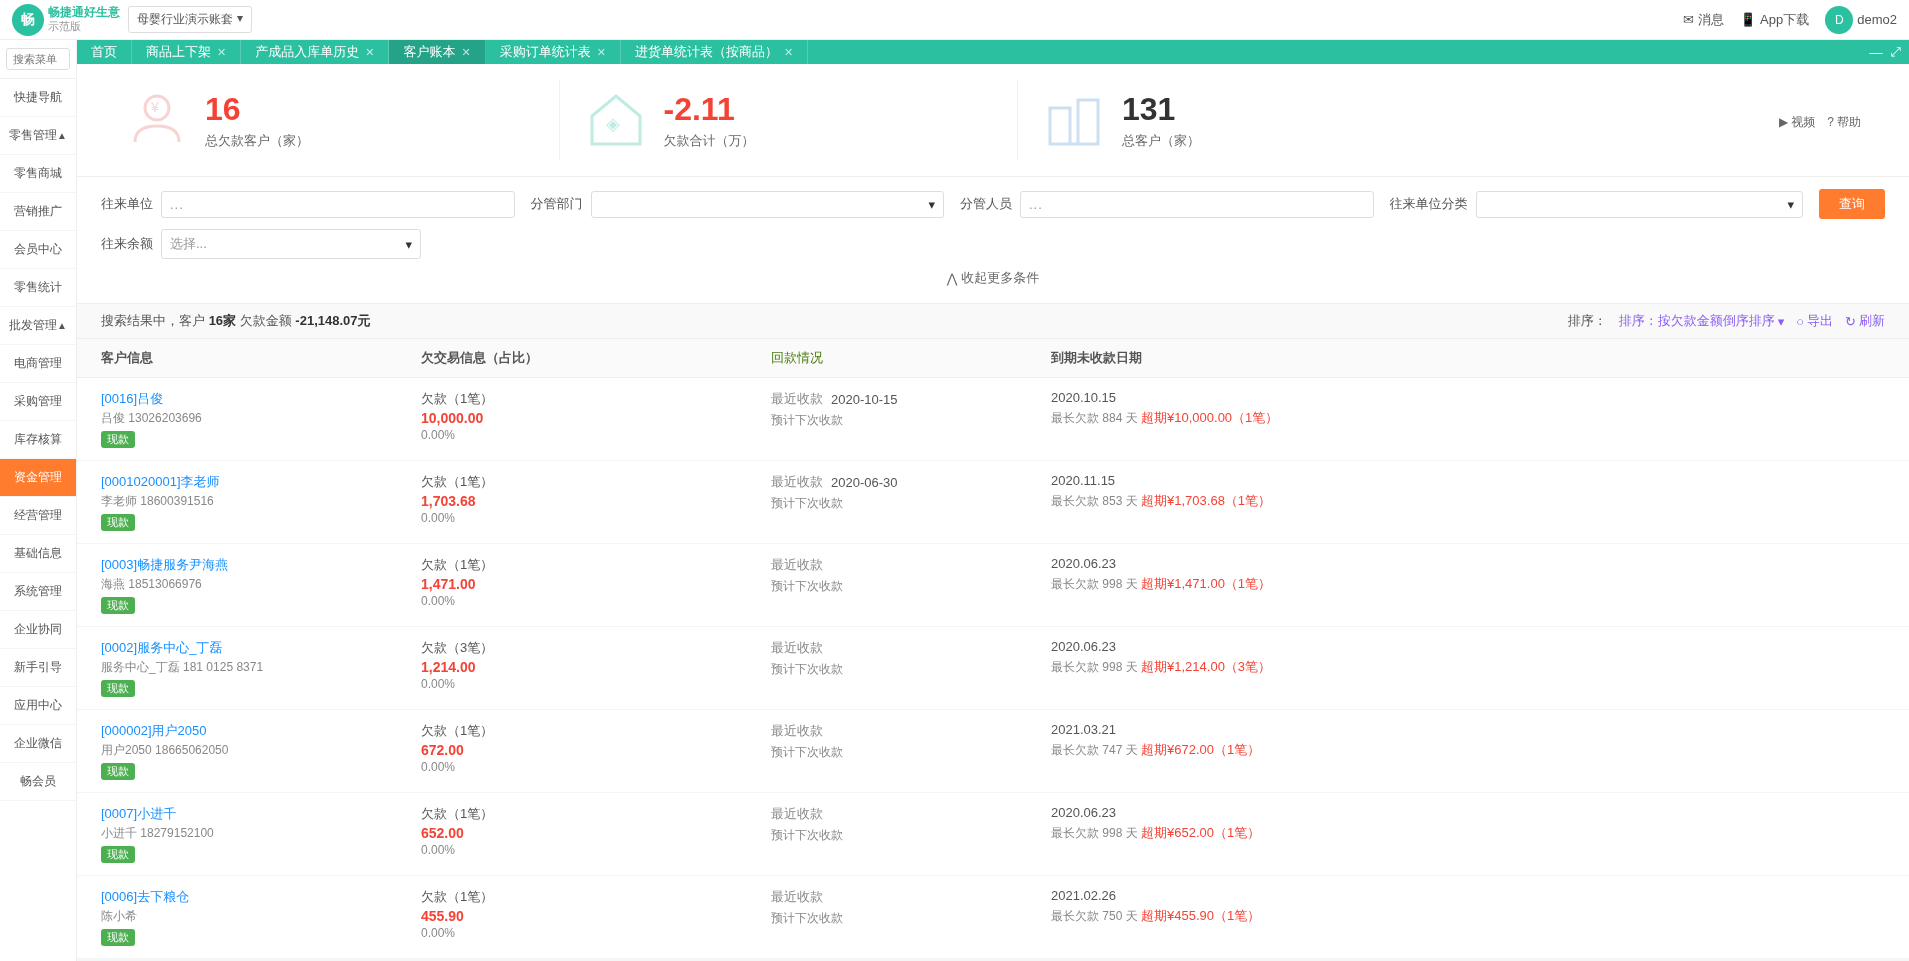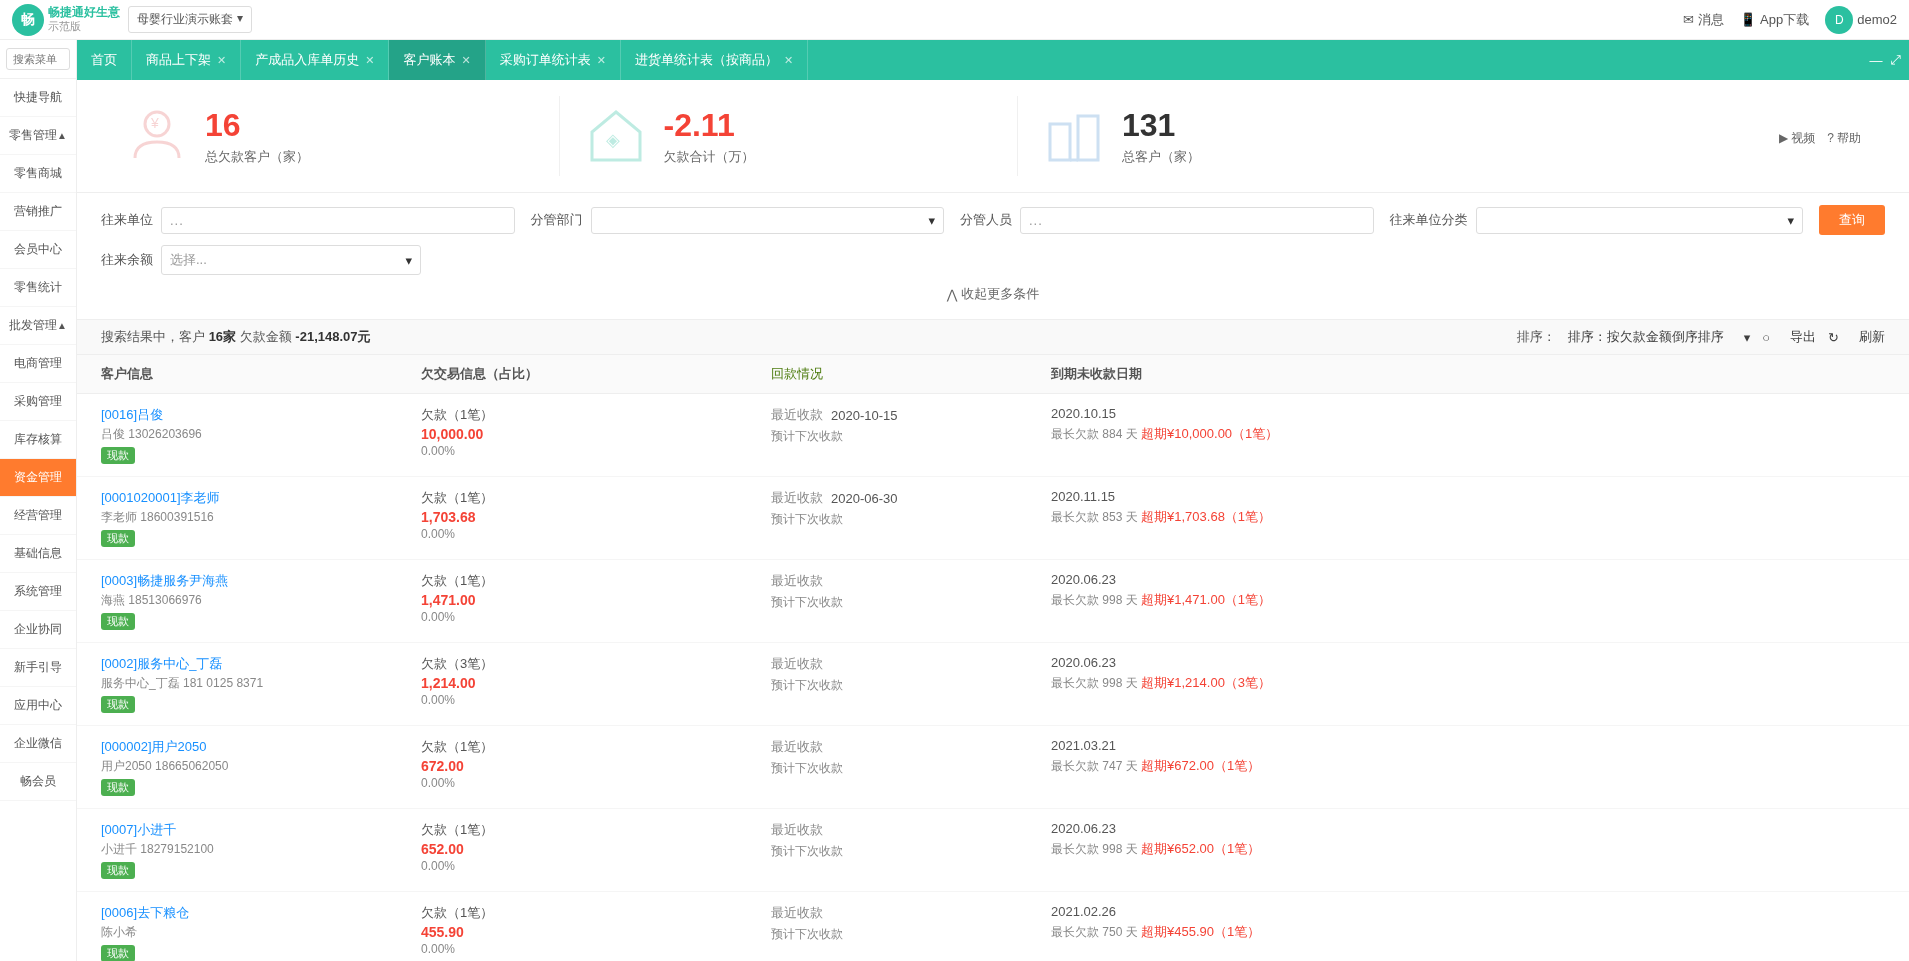--- a/index.html
+++ b/index.html
@@ -4,21 +4,21 @@
   <style>
     * { box-sizing: border-box; margin: 0; padding: 0; }
     body { font-family: 'Microsoft YaHei', Arial, sans-serif; font-size: 13px; background: #f5f5f5; color: #333; overflow: hidden; height: 961px; }
 
     
     .app-container { display: flex; flex-direction: column; height: 100%; }
     .top-bar { height: 40px; background: #fff; display: flex; align-items: center; justify-content: space-between; padding: 0 12px; border-bottom: 1px solid #eee; flex-shrink: 0; }
     .main-layout { display: flex; flex: 1; overflow: hidden; }
     .sidebar { width: 77px; background: #fff; flex-shrink: 0; border-right: 1px solid #eee; display: flex; flex-direction: column; overflow-y: auto; }
     .content-area { flex: 1; display: flex; flex-direction: column; overflow: hidden; }
-    .tab-bar { height: 40px; background: #2bc0a0; display: flex; align-items: stretch; flex-shrink: 0; justify-content: center; }
+    .tab-bar { height: 24px; background: #2bc0a0; display: flex; align-items: stretch; flex-shrink: 0; justify-content: center; }
     .main-content { flex: 1; overflow-y: auto; background: #f5f5f5; }
 
     
     .top-bar-left { display: flex; align-items: center; gap: 8px; }
     .brand-logo { display: flex; align-items: center; gap: 4px; }
     .brand-icon { width: 32px; height: 32px; background: #2bc0a0; border-radius: 50%; display: flex; align-items: center; justify-content: center; color: #fff; font-size: 14px; font-weight: bold; }
     .brand-name { color: #2bc0a0; font-size: 12px; font-weight: bold; line-height: 1.2; }
     .brand-subtitle { color: #999; font-size: 11px; }
     .industry-selector { display: flex; gap: 4px; padding: 4px 8px; border: 1px solid #ddd; border-radius: 3px; cursor: pointer; font-size: 12px; color: #555; background: #fff; }
     .top-bar-right { display: flex; align-items: center; gap: 16px; }
@@ -62,21 +62,21 @@
     .filter-input .dots { color: #999; letter-spacing: 1px; }
     .filter-select { flex: 1; border: 1px solid #ddd; border-radius: 3px; padding: 5px 8px; font-size: 13px; display: flex; align-items: center; justify-content: space-between; cursor: pointer; background: #fff; }
     .search-btn { background: #ff7b2e; color: #fff; border: none; border-radius: 3px; padding: 6px 20px; font-size: 13px; cursor: pointer; }
     .collapse-btn { display: flex; align-items: center; justify-content: center; gap: 4px; cursor: pointer; color: #666; font-size: 13px; margin: 4px 0; }
 
     
     .results-header { background: #f9f9f9; padding: 8px 24px; display: flex; align-items: center; justify-content: space-between; border-bottom: 1px solid #eee; }
     .results-info { color: #555; font-size: 13px; }
     .results-info span.highlight { color: #333; font-weight: bold; }
     .results-actions { display: flex; align-items: center; gap: 12px; font-size: 13px; color: #555; }
-    .results-action-btn { display: flex; align-items: center; gap: 20px; cursor: pointer; color: #404040; }
+    .results-action-btn { display: flex; align-items: center; gap: 3px; cursor: pointer; color: #8b5cf6; }
 
     
     .table-container { background: #fff; }
     .table-header { display: grid; grid-template-columns: 320px 350px 280px 1fr; padding: 10px 24px; background: #fafafa; border-bottom: 1px solid #eee; font-weight: bold; color: #555; font-size: 13px; }
     .table-row-item { display: grid; grid-template-columns: 320px 350px 280px 1fr; padding: 12px 24px; border-bottom: 1px solid #f5f5f5; align-items: start; }
 
     
     .customer-name-link { color: #1890ff; cursor: pointer; font-size: 13px; text-decoration: none; margin-top: 8px; }
     .customer-sub { color: #888; font-size: 12px; margin-top: 2px; }
     .customer-tag { display: inline-block; background: #4caf50; color: #fff; font-size: 11px; padding: 1px 6px; border-radius: 3px; margin-top: 4px; }

